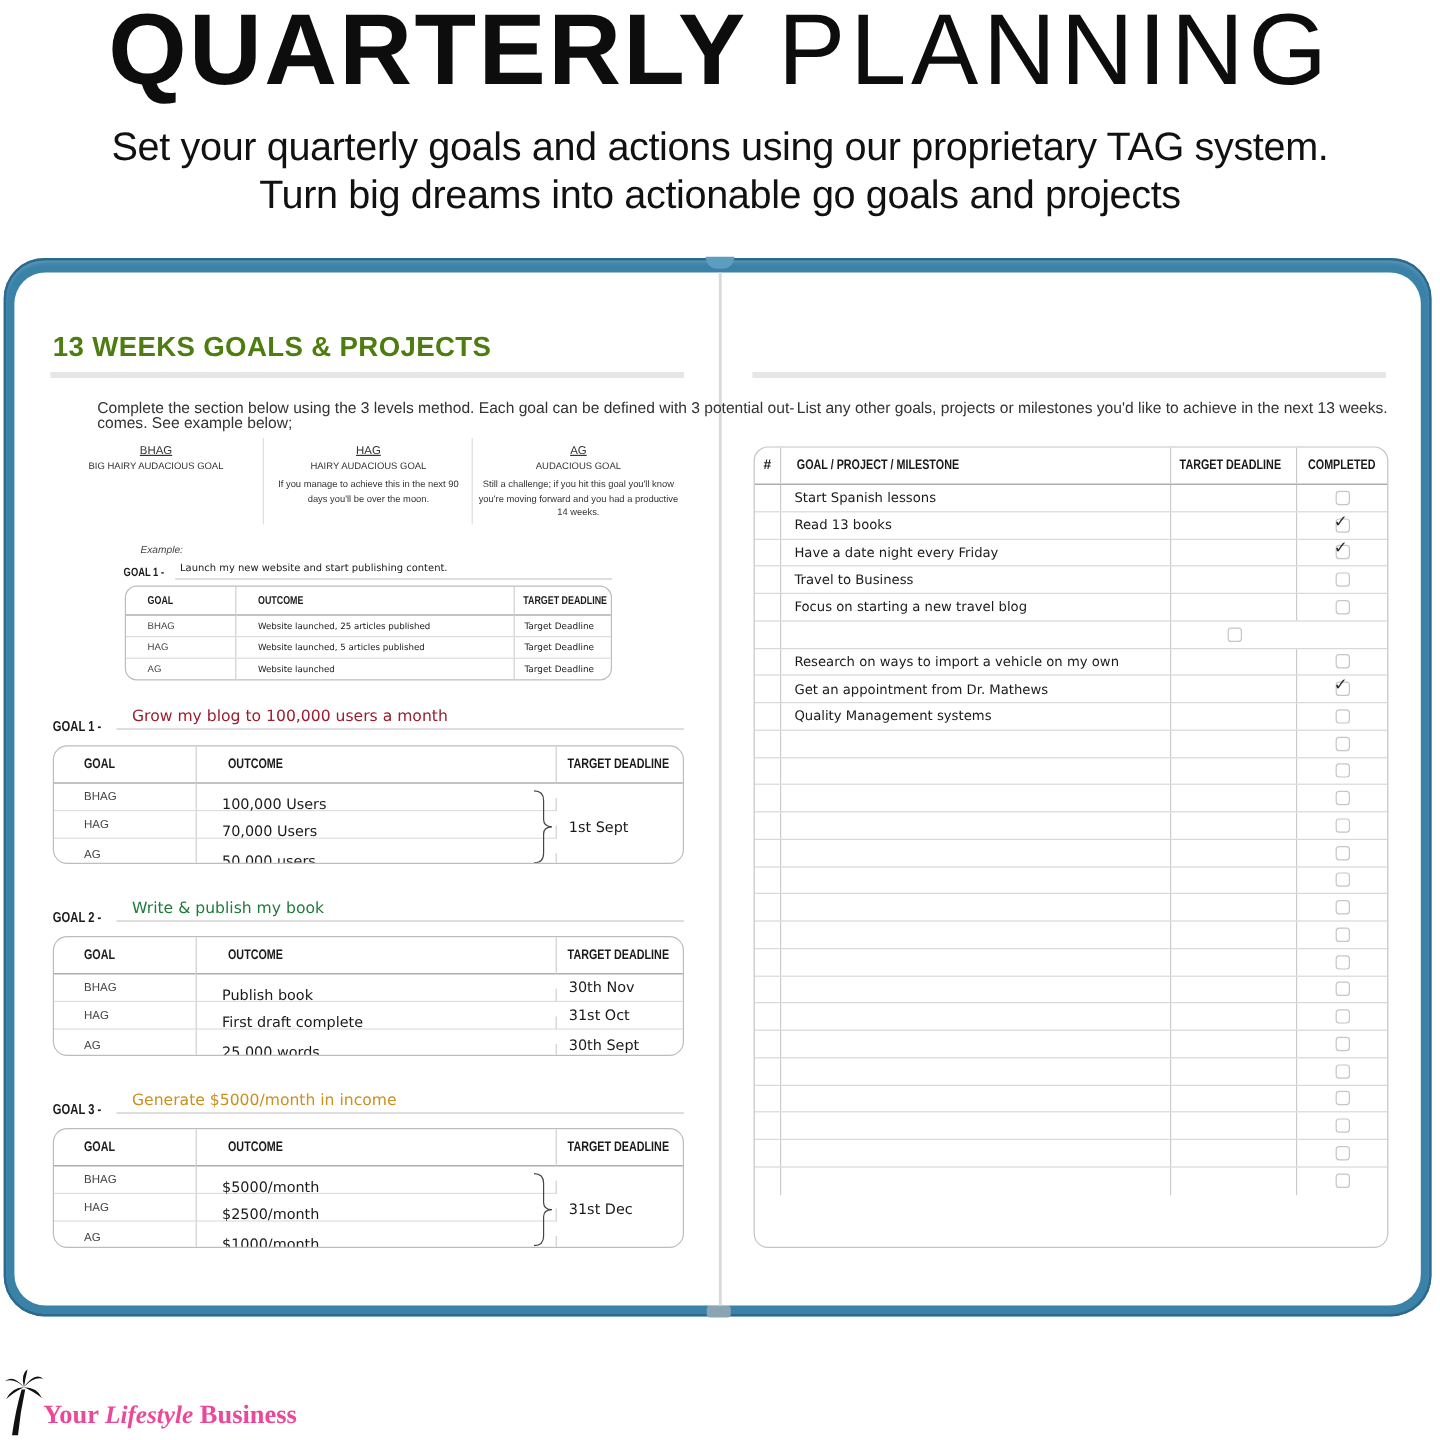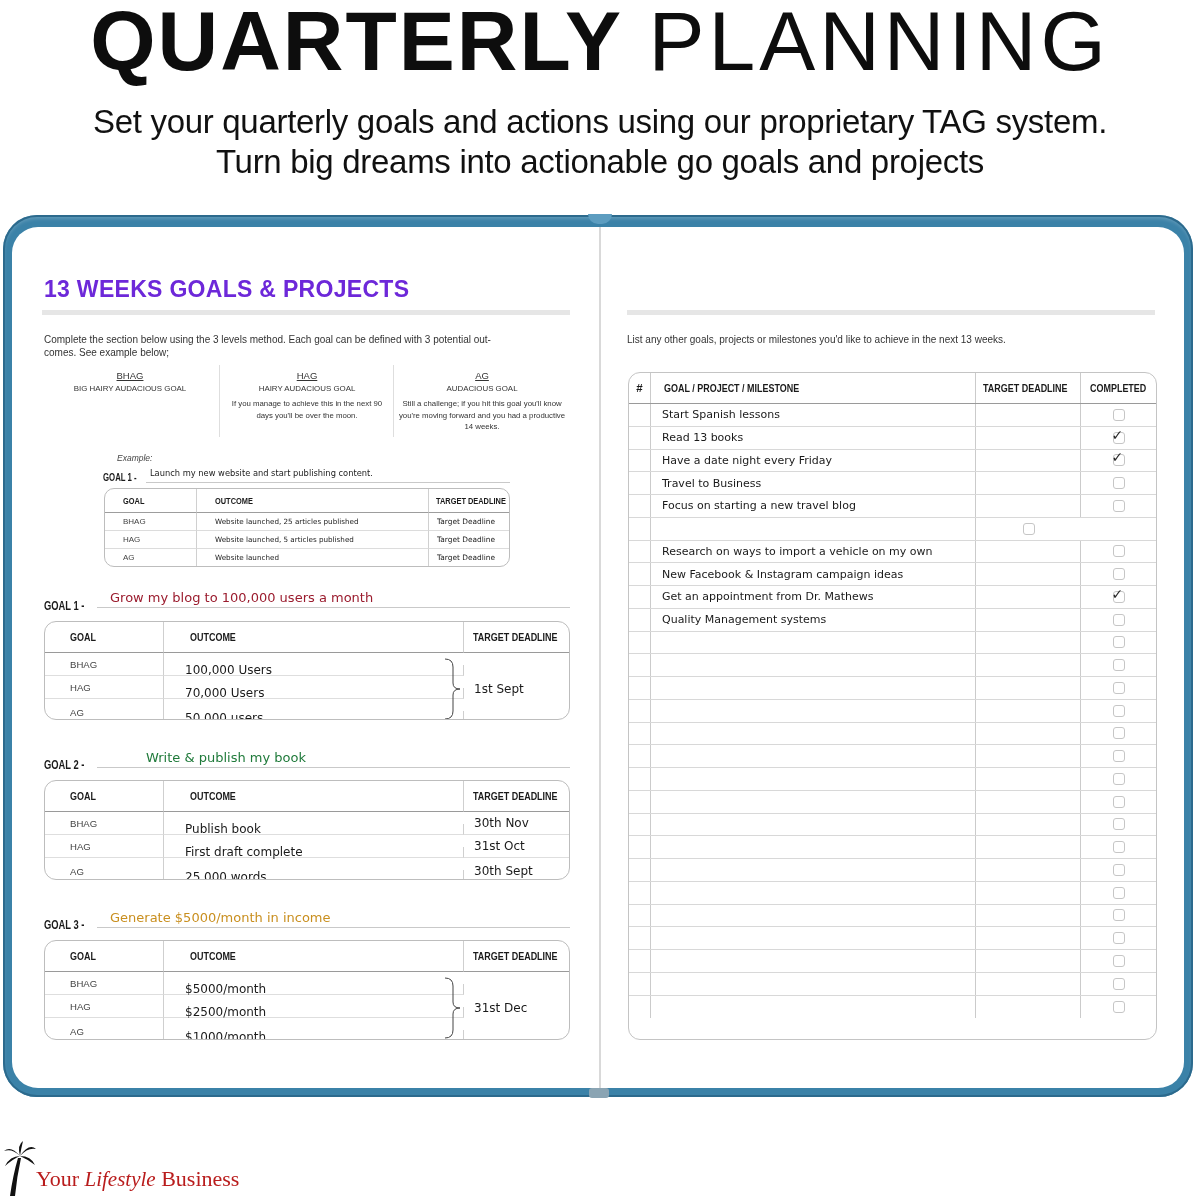--- a/index.html
+++ b/index.html
@@ -13,24 +13,24 @@
   .subtitle { left:0; width:1200px; text-align:center; font-size:33px; line-height:40px; color:#111; white-space:nowrap; letter-spacing:-0.3px; }
 
   
   .cover { left:3px; top:215px; width:1190px; height:882px; border-radius:34px; background:#3b82a8; box-shadow: inset 0 0 0 2px #2c6a8d, inset 0 3px 4px rgba(255,255,255,0.25); }
   .page-l { left:12px; top:227px; width:589px; height:861px; background:#fff; border-radius:26px 0 0 26px; }
   .page-r { left:601px; top:227px; width:583px; height:861px; background:#fff; border-radius:0 26px 26px 0; }
   .spine { left:599px; top:227px; width:2px; height:861px; background:#d9d9d9; }
   .notch-top { left:588px; top:214px; width:24px; height:10px; background:#5d9dc0; border-radius:0 0 12px 12px; }
   .notch-bot { left:589px; top:1088px; width:20px; height:10px; background:#8aa4b3; border-radius:3px; }
 
-  .page-heading { left:44px; top:276px; font-size:23px; font-weight:bold; color:#6d28d9; white-space:nowrap; letter-spacing:0.3px; }
+  .page-heading { left:44px; top:276px; font-size:23px; font-weight:bold; color:#4d7c0f; white-space:nowrap; letter-spacing:0.3px; }
   .gray-bar { height:5px; background:#e6e6e6; }
 
-  .intro { font-size:10px; line-height:13px; color:#333; white-space:nowrap; }
+  .intro { font-size:13px; line-height:13px; color:#333; white-space:nowrap;margin-left:37px; }
 
   .level { top:369px; text-align:center; color:#333; }
   .level .abbr { font-size:9.5px; line-height:13px; text-decoration:underline; }
   .level .name { font-size:7.9px; line-height:13px; }
   .level .desc { font-size:7.8px; line-height:11.5px; margin-top:3px; }
   .vdiv { width:1px; background:#dedede; }
 
   .hdr { display:inline-block; font-weight:bold; font-size:11.5px; color:#1a1a1a; transform:scaleX(0.78); transform-origin:left center; white-space:nowrap; }
   .hand { font-family:"DejaVu Sans", sans-serif; white-space:nowrap; color:#1a1a1a; }
   .uline { height:1px; background:#c9c9c9; }
@@ -74,21 +74,21 @@
   .r-row.head > div:nth-child(1) { justify-content:center; }
   .r-row.head > div:nth-child(2) { padding-left:13px; }
   .r-row.head > div:nth-child(3) { padding-left:7px; }
   .r-row.head > div:nth-child(4) { padding-left:9px; justify-content:flex-start; }
   .r-goal { padding-left:11px; font-size:11px; }
   .cb { position:relative; width:12px; height:12px; border:1px solid #c6c6c6; border-radius:3px; box-sizing:border-box; }
   .chk { position:absolute; left:-2px; top:-6px; font-family:"DejaVu Sans", sans-serif; font-size:14px; color:#2a2a2a; line-height:16px; }
 
   
   .palm { left:3px; top:1141px; width:34px; height:56px; }
-  .brand { left:36px; top:1166px; font-family:"Liberation Serif", serif; font-size:22px; color:#b91c1c; white-space:nowrap; }
+  .brand { left:36px; top:1166px; font-family:"Liberation Serif", serif; font-size:22px; color:#ec4899; white-space:nowrap;font-weight:bold; }
   .brand .script { font-style:italic; font-size:21px; }
 </style>
 </head>
 <body>
 
 <div id="canvas">
 
   <div class="abs title"><span class="b">QUARTERLY</span> <span class="l">PLANNING</span></div>
   <div class="abs subtitle" style="top:102px;">Set your quarterly goals and actions using our proprietary TAG system.</div>
   <div class="abs subtitle" style="top:142px;">Turn big dreams into actionable go goals and projects</div>
@@ -173,21 +173,21 @@
     <div class="g-out hand" style="grid-column:2; grid-row:3;">70,000 Users</div>
     <div class="g-level lastr" style="grid-column:1; grid-row:4;">AG</div>
     <div class="g-out hand lastr" style="grid-column:2; grid-row:4;">50,000 users</div>
     <div class="merged g-dl hand">1st Sept</div>
     <svg class="brace" viewBox="0 0 20 62">
         <path d="M2 1 Q10 1 10 9 L10 25 Q10 31 17 31 Q10 31 10 37 L10 53 Q10 61 2 61" fill="none" stroke="#444" stroke-width="1"></path>
       </svg>
   </div>
 
   <div class="abs goal-label" style="left:44px; top:755px;"><span class="hdr">GOAL 2 -</span></div>
-  <div class="abs hand goal-text c-green" style="left:110px; top:750px;margin-left:36px;">Write &amp; publish my book</div>
+  <div class="abs hand goal-text c-green" style="left:110px; top:750px;">Write &amp; publish my book</div>
   <div class="abs uline" style="left:97px; top:767px; width:473px;"></div>
 
   <div class="abs g-table" style="top:780px; height:100px;">
     <div class="h g-h1">
         <span class="hdr">GOAL</span>
       </div>
     <div class="h g-h2">
         <span class="hdr">OUTCOME</span>
       </div>
     <div class="h g-h3 lastc">
@@ -317,30 +317,20 @@
         <div class="r-goal hand">Research on ways to import a vehicle on my own</div>
         <div class="hand"></div>
         <div>
           <span class="cb">
             <span class="chk"></span>
           </span>
         </div>
       </div>
     <div class="r-row">
         <div></div>
-        <div class="r-goal hand">New Facebook &amp; Instagram campaign ideas</div>
-        <div class="hand"></div>
-        <div>
-          <span class="cb">
-            <span class="chk"></span>
-          </span>
-        </div>
-      </div>
-    <div class="r-row">
-        <div></div>
         <div class="r-goal hand">Get an appointment from Dr. Mathews</div>
         <div class="hand"></div>
         <div>
           <span class="cb">
             <span class="chk">✓</span>
           </span>
         </div>
       </div>
     <div class="r-row">
         <div></div>

